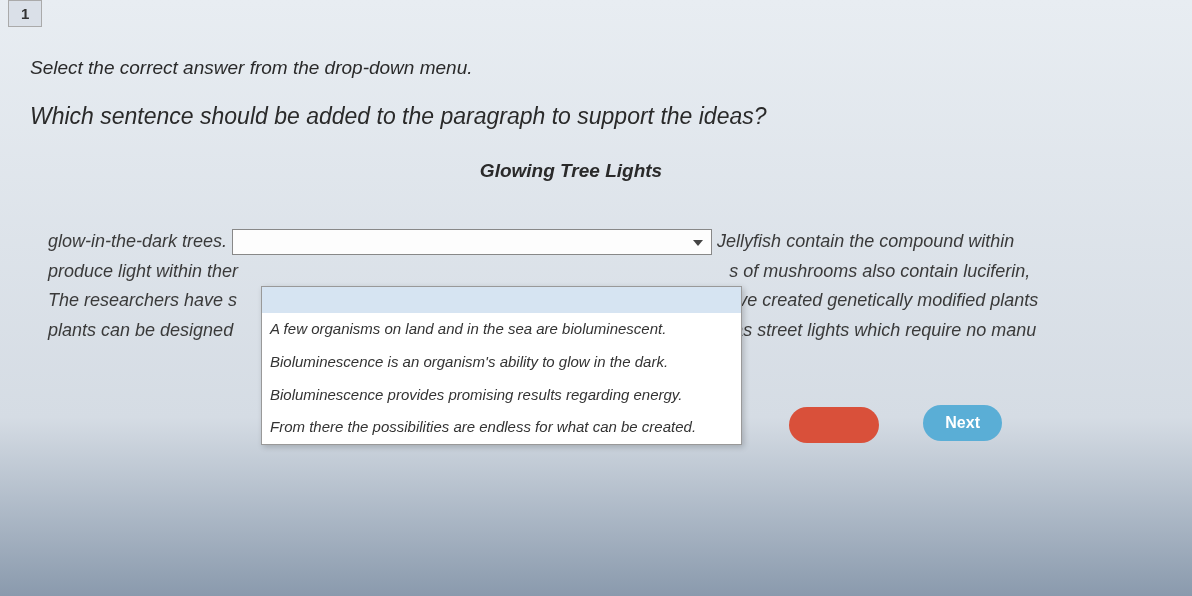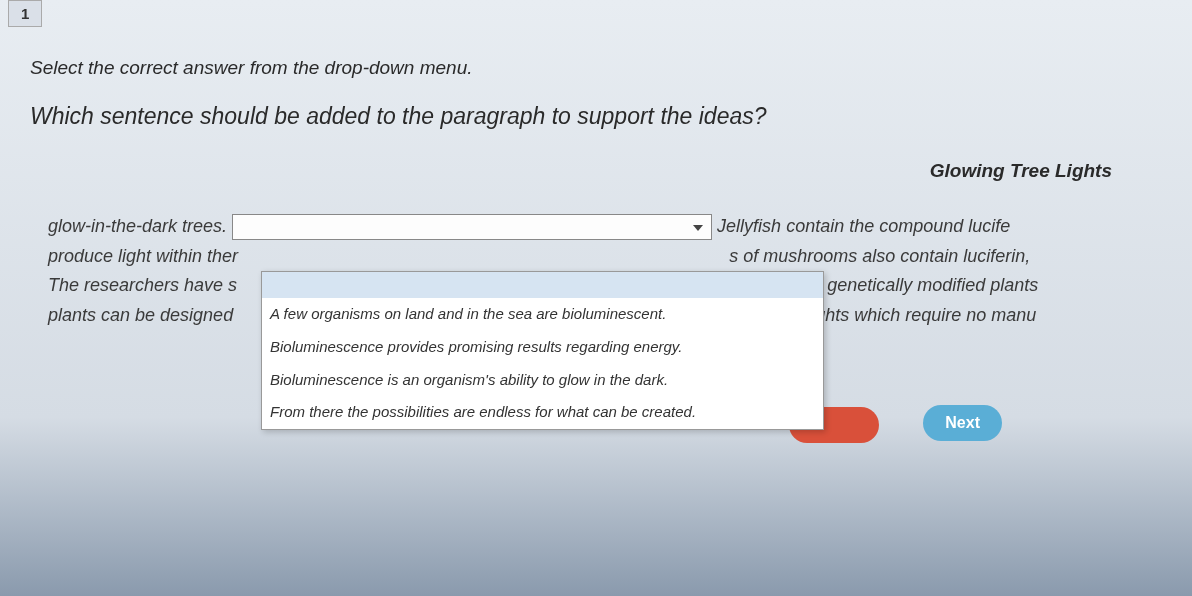--- a/index.html
+++ b/index.html
@@ -34,25 +34,25 @@
       font-size: 19px;
       color: #2a2a2a;
       margin-bottom: 24px;
     }
     .question {
       font-size: 23px;
       color: #2a2a2a;
       margin-bottom: 30px;
     }
     .title {
-      text-align: right;
+      text-align: center;
       font-size: 19px;
       font-weight: bold;
       color: #2a2a2a;
-      margin-bottom: 30px;
+      margin-bottom: 45px;
       padding-right: 60px;
     }
     .paragraph {
       font-size: 18px;
       color: #3a3a3a;
       line-height: 1.65;
       position: relative;
       padding-left: 18px;
     }
     .line {
@@ -75,21 +75,21 @@
       width: 0;
       height: 0;
       border-left: 5px solid transparent;
       border-right: 5px solid transparent;
       border-top: 6px solid #444;
     }
     .dropdown-menu {
       position: absolute;
       top: 59px;
       left: 231px;
-      width: 563px;
+      width: 481px;
       background: #fff;
       border: 1px solid #999;
       box-shadow: 2px 2px 6px rgba(0,0,0,0.2);
       z-index: 10;
     }
     .dropdown-option {
       padding: 4px 8px;
       font-size: 15px;
       color: #333;
       cursor: pointer;
@@ -140,43 +140,43 @@
 
 <div class="content">
   <p class="instruction">Select the correct answer from the drop-down menu.</p>
   <p class="question">Which sentence should be added to the paragraph to support the ideas?</p>
   <p class="title">Glowing Tree Lights</p>
 
   <div class="paragraph">
     <div class="line">
       <span>glow-in-the-dark trees.</span>
       <span class="dropdown-trigger"></span>
-      <span> Jellyfish contain the compound lucife</span>
+      <span> Jellyfish contain the compound within</span>
     </div>
     <div class="line">
       <span>produce light within ther</span>
       <span style="display:inline-block;width:481px;"></span>
       <span>s of mushrooms also contain luciferin,</span>
     </div>
     <div class="line">
       <span>The researchers have s</span>
       <span style="display:inline-block;width:481px;"></span>
       <span>ave created genetically modified plants</span>
     </div>
     <div class="line">
       <span>plants can be designed</span>
       <span style="display:inline-block;width:481px;"></span>
       <span>l as street lights which require no manu</span>
     </div>
 
     <div class="dropdown-menu">
       <div class="dropdown-option blank"></div>
       <div class="dropdown-option">A few organisms on land and in the sea are bioluminescent.</div>
+      <div class="dropdown-option">Bioluminescence is an organism's ability to glow in the dark.</div>
       <div class="dropdown-option">Bioluminescence provides promising results regarding energy.</div>
-      <div class="dropdown-option">Bioluminescence is an organism's ability to glow in the dark.</div>
       <div class="dropdown-option">From there the possibilities are endless for what can be created.</div>
     </div>
   </div>
 </div>
 
 <div class="buttons">
   <button class="btn btn-reset" style="width:90px;height:36px;"></button>
   <button class="btn btn-next">Next</button>
 </div>
 

